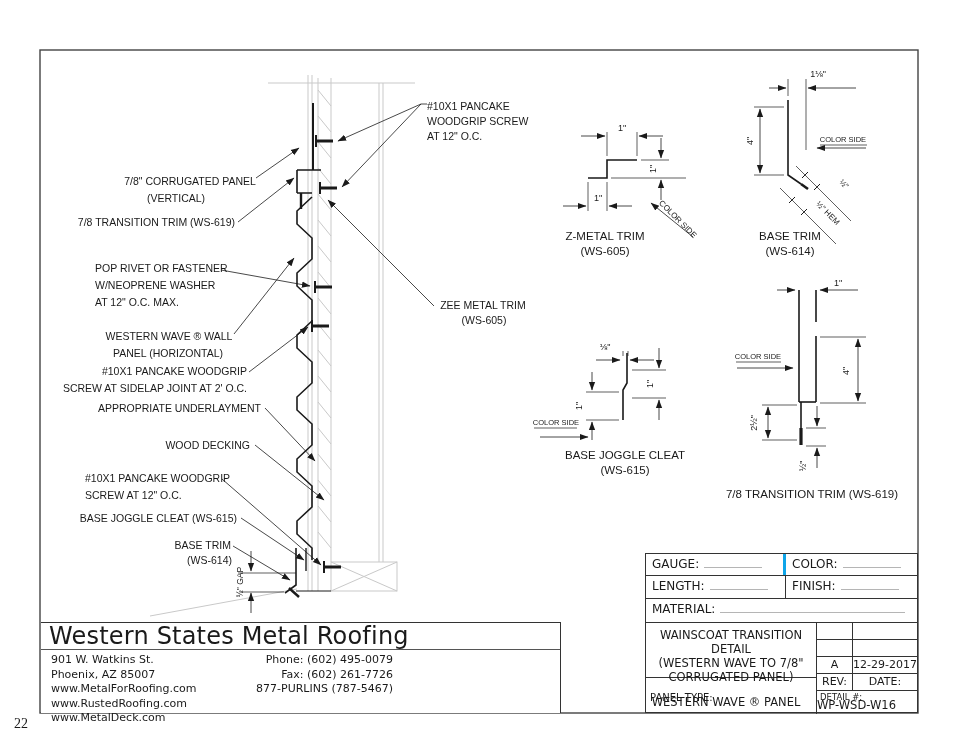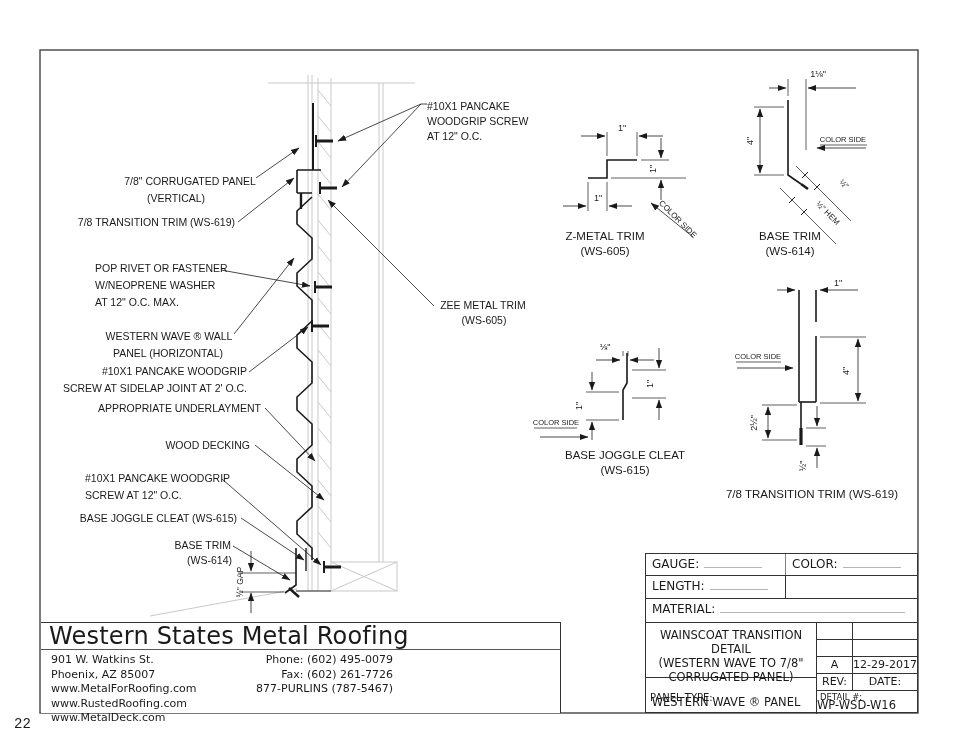--- a/index.html
+++ b/index.html
@@ -25,21 +25,21 @@
   .tb-ptype{flex:1;position:relative;}
   .tb-ptype-lbl{position:absolute;left:4px;top:14px;font-size:10px;}
   .tb-ptype-val{position:absolute;left:0;right:10px;bottom:5px;text-align:center;font-size:11.5px;}
   .tb-rev-col{flex:1;display:flex;flex-direction:column;}
   .rg-row{display:flex;border-bottom:1px solid #333;height:17px;}
   .rg-a{width:36px;border-right:1px solid #333;text-align:center;font-size:11px;padding-top:1px;}
   .rg-b{flex:1;text-align:center;font-size:11px;padding-top:1px;white-space:nowrap;}
   .rg-detail{flex:1;position:relative;}
   .rg-det-lbl{position:absolute;left:3px;top:1px;font-size:8.5px;}
   .rg-det-val{position:absolute;left:0;right:0;bottom:2px;text-align:left;font-size:11.5px;}
-  .pagenum{position:absolute;left:14px;top:716px;font-family:Liberation Mono, monospace;font-size:14px;}
+  .pagenum{position:absolute;left:14px;top:716px;font-family:Liberation Serif, serif;font-size:14px;}
 </style>
 </head>
 <body>
 
 <div class="sheet">
 
 <svg width="960" height="742" viewBox="0 0 960 742">
   <defs>
     <marker id="ah" viewBox="0 0 10 10" refX="9" refY="5" markerWidth="9" markerHeight="9" markerUnits="userSpaceOnUse" orient="auto-start-reverse">
       <path d="M0,1.5 L9.5,5 L0,8.5 z" fill="#1a1a1a"></path>
@@ -278,30 +278,33 @@
         <div>Phone: (602) 495-0079</div>
         <div>Fax: (602) 261-7726</div>
         <div>877-PURLINS (787-5467)</div>
       </div>
     </div>
   </div>
 
   
   <div class="tb">
     <div class="tb-row" style="height:22px;">
-      <div class="tb-cell" style="width:140px;border-right:1px solid #0ea5e9;">
+      <div class="tb-cell" style="width:140px;border-right:3px solid #0ea5e9;">
         <span>GAUGE:</span><span class="blank" style="width:58px;"></span>
       </div>
       <div class="tb-cell" style="flex:1;">
         <span>COLOR:</span><span class="blank" style="width:58px;"></span>
       </div>
     </div>
     <div class="tb-row" style="height:23px;">
       <div class="tb-cell" style="width:140px;border-right:1px solid #333;">
         <span>LENGTH:</span><span class="blank" style="width:58px;"></span>
+      </div>
+      <div class="tb-cell" style="flex:1;">
+        <span>FINISH:</span><span class="blank" style="width:58px;"></span>
       </div>
     </div>
     <div class="tb-row" style="height:24px;">
       <div class="tb-cell" style="flex:1;">
         <span>MATERIAL:</span><span class="blank" style="width:185px;"></span>
       </div>
     </div>
     <div class="tb-bottom">
       <div class="tb-title-col">
         <div class="tb-title">

